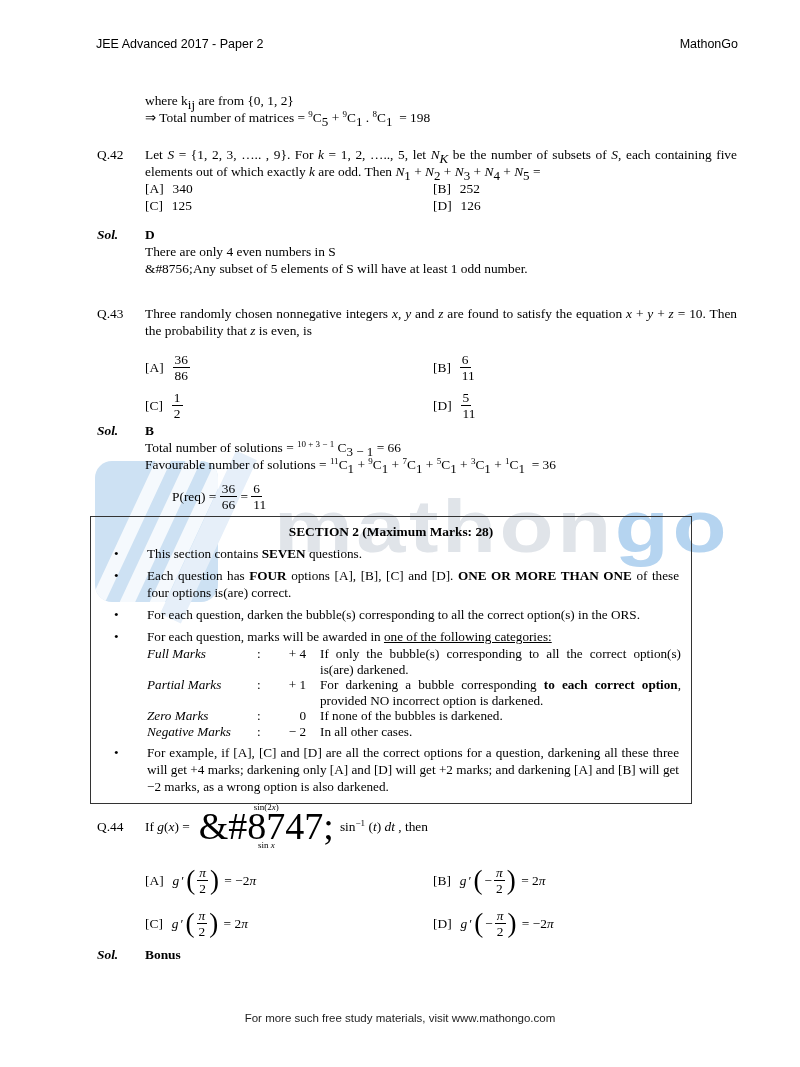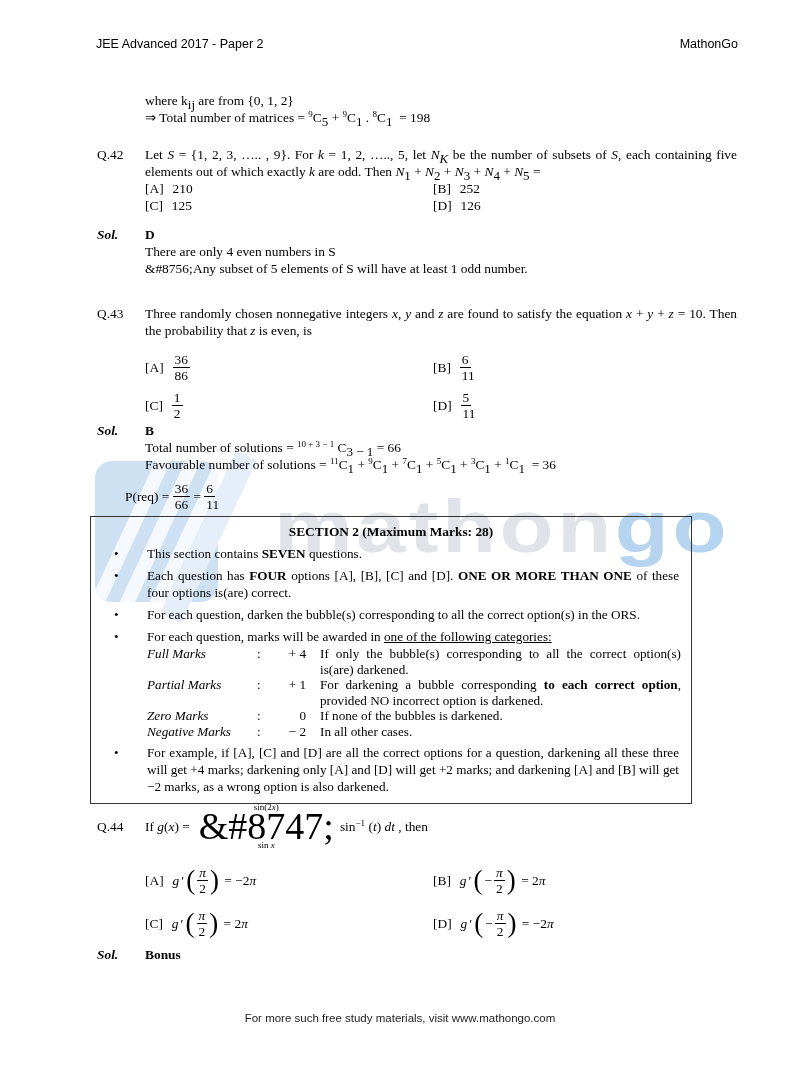--- a/index.html
+++ b/index.html
@@ -49,21 +49,21 @@
 
   .optgrid{display:grid;grid-template-columns:288px 1fr;margin-left:48px;}
   .opt{display:flex;align-items:center;gap:9px;}
   .oval{display:inline-flex;align-items:center;gap:2px;}
   .optgrid.plain .opt{height:17px;}
   .optgrid.frac{margin-top:10px;row-gap:2px;}
   .optgrid.frac .opt{height:36px;}
   .optgrid.math{margin-top:10px;row-gap:2px;}
   .optgrid.math .opt{height:41px;}
 
-  .preq{margin-left:28px;margin-top:4px;display:flex;align-items:center;height:38px;}
+  .preq{margin-left:75px;margin-top:4px;display:flex;align-items:center;height:38px;}
 
   
   .box{top:516px;left:90px;width:602px;border:1.2px solid #333;padding:6px 10px 8px 10px;
        box-sizing:border-box;font-size:13.2px;}
   .box-title{text-align:center;font-weight:bold;font-size:13.4px;}
   .brow{display:flex;margin-top:5px;}
   .brow.first{margin-top:5px;}
   .dot{flex:0 0 33px;padding-left:13px;}
   .dot::before{content:"\2022";}
   .btext{flex:1;text-align:justify;padding-right:2px;}
@@ -108,21 +108,21 @@
   </div>
 
   <div class="abs block" style="top:146px;">
     <div class="qrow">
       <span class="qno">Q.42</span>
       <span class="qtext">Let <i>S</i> = {1, 2, 3, ….. , 9}. For <i>k</i> = 1, 2, ….., 5, let <i>N<sub>K</sub></i> be the number of subsets of <i>S</i>, each containing five elements out of which exactly <i>k</i> are odd. Then <i>N</i><sub>1</sub> + <i>N</i><sub>2</sub> + <i>N</i><sub>3</sub> + <i>N</i><sub>4</sub> + <i>N</i><sub>5</sub> =</span>
     </div>
     <div class="optgrid plain">
       <div class="opt">
           <span>[A]</span>
-          <span class="oval">210</span>
+          <span class="oval">340</span>
         </div>
       <div class="opt">
           <span>[B]</span>
           <span class="oval">252</span>
         </div>
       <div class="opt">
           <span>[C]</span>
           <span class="oval">125</span>
         </div>
       <div class="opt">

